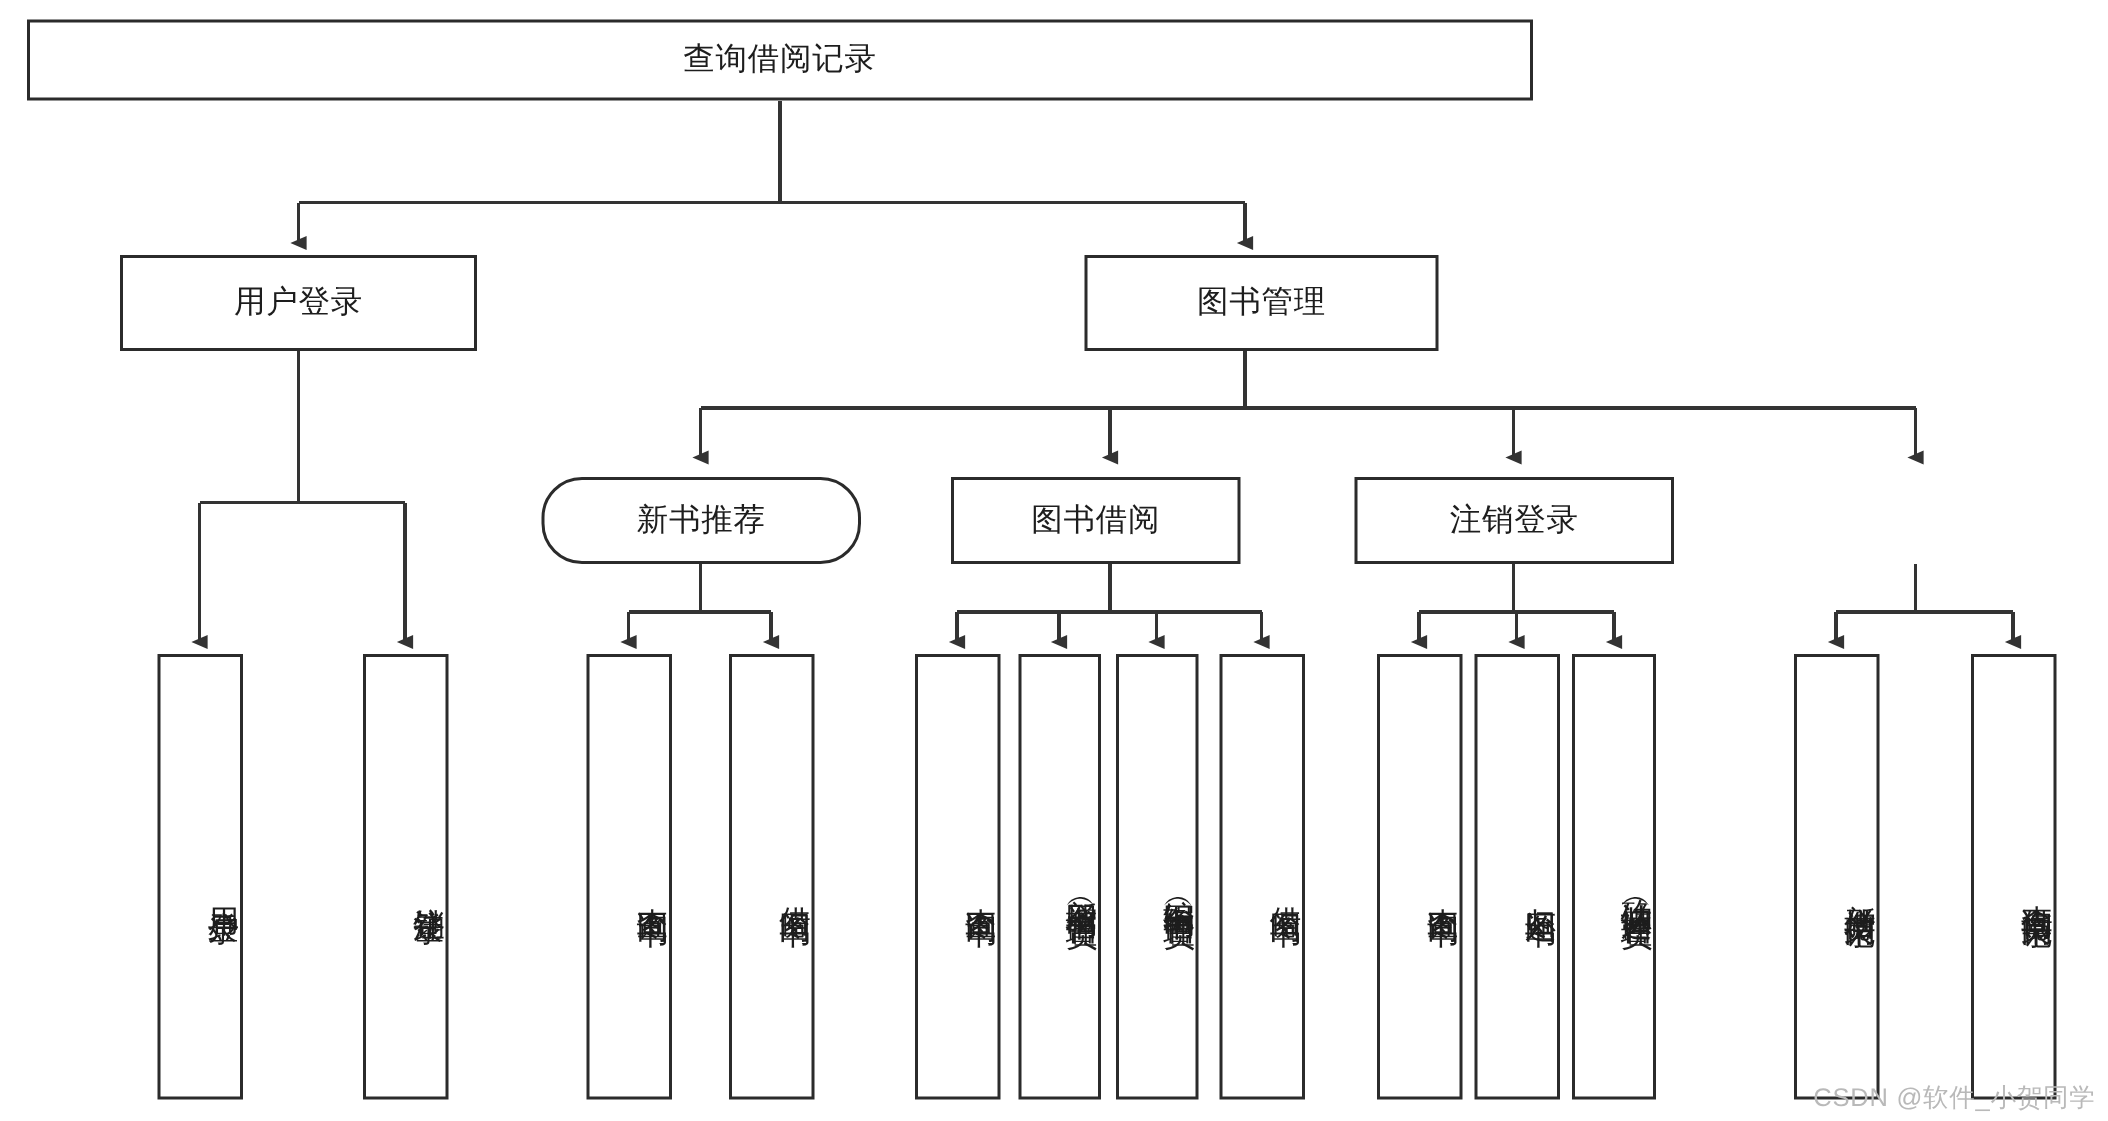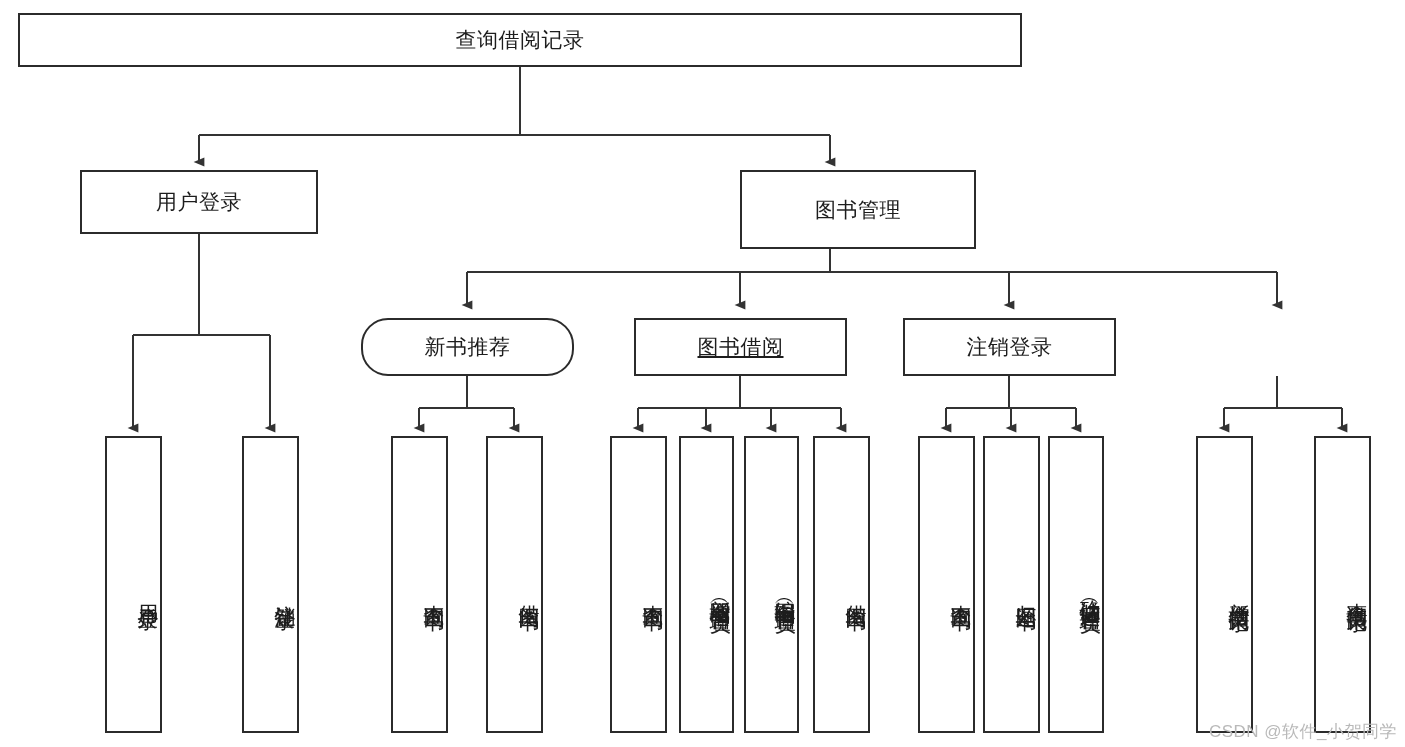--- a/index.html
+++ b/index.html
@@ -117,28 +117,28 @@
     </g>
   </svg>
 
   <div class="node horiz" style="left:18px; top:13px; width:1004px; height:54px;">
     <span class="lbl">查询借阅记录</span>
   </div>
 
   <div class="node horiz" style="left:80px; top:170px; width:238px; height:64px;">
     <span class="lbl">用户登录</span>
   </div>
-  <div class="node horiz" style="left:740px; top:170px; width:236px; height:79px;">
+  <div class="node horiz" style="left:723px; top:170px; width:236px; height:64px;">
     <span class="lbl">图书管理</span>
   </div>
 
   <div class="node horiz" style="left:361px; top:318px; width:213px; height:58px;border-radius:27px;">
     <span class="lbl">新书推荐</span>
   </div>
-  <div class="node horiz" style="left:634px; top:318px; width:213px; height:58px;text-decoration:underline;">
+  <div class="node horiz" style="left:634px; top:318px; width:193px; height:58px;">
     <span class="lbl">图书借阅</span>
   </div>
   <div class="node horiz" style="left:903px; top:318px; width:213px; height:58px;">
     <span class="lbl">注销登录</span>
   </div>
 
   <div class="node vert" style="left:105px; top:436px; width:57px; height:297px;">
     <span class="lbl">用户登录</span>
   </div>
   <div class="node vert" style="left:242px; top:436px; width:57px; height:297px;">

